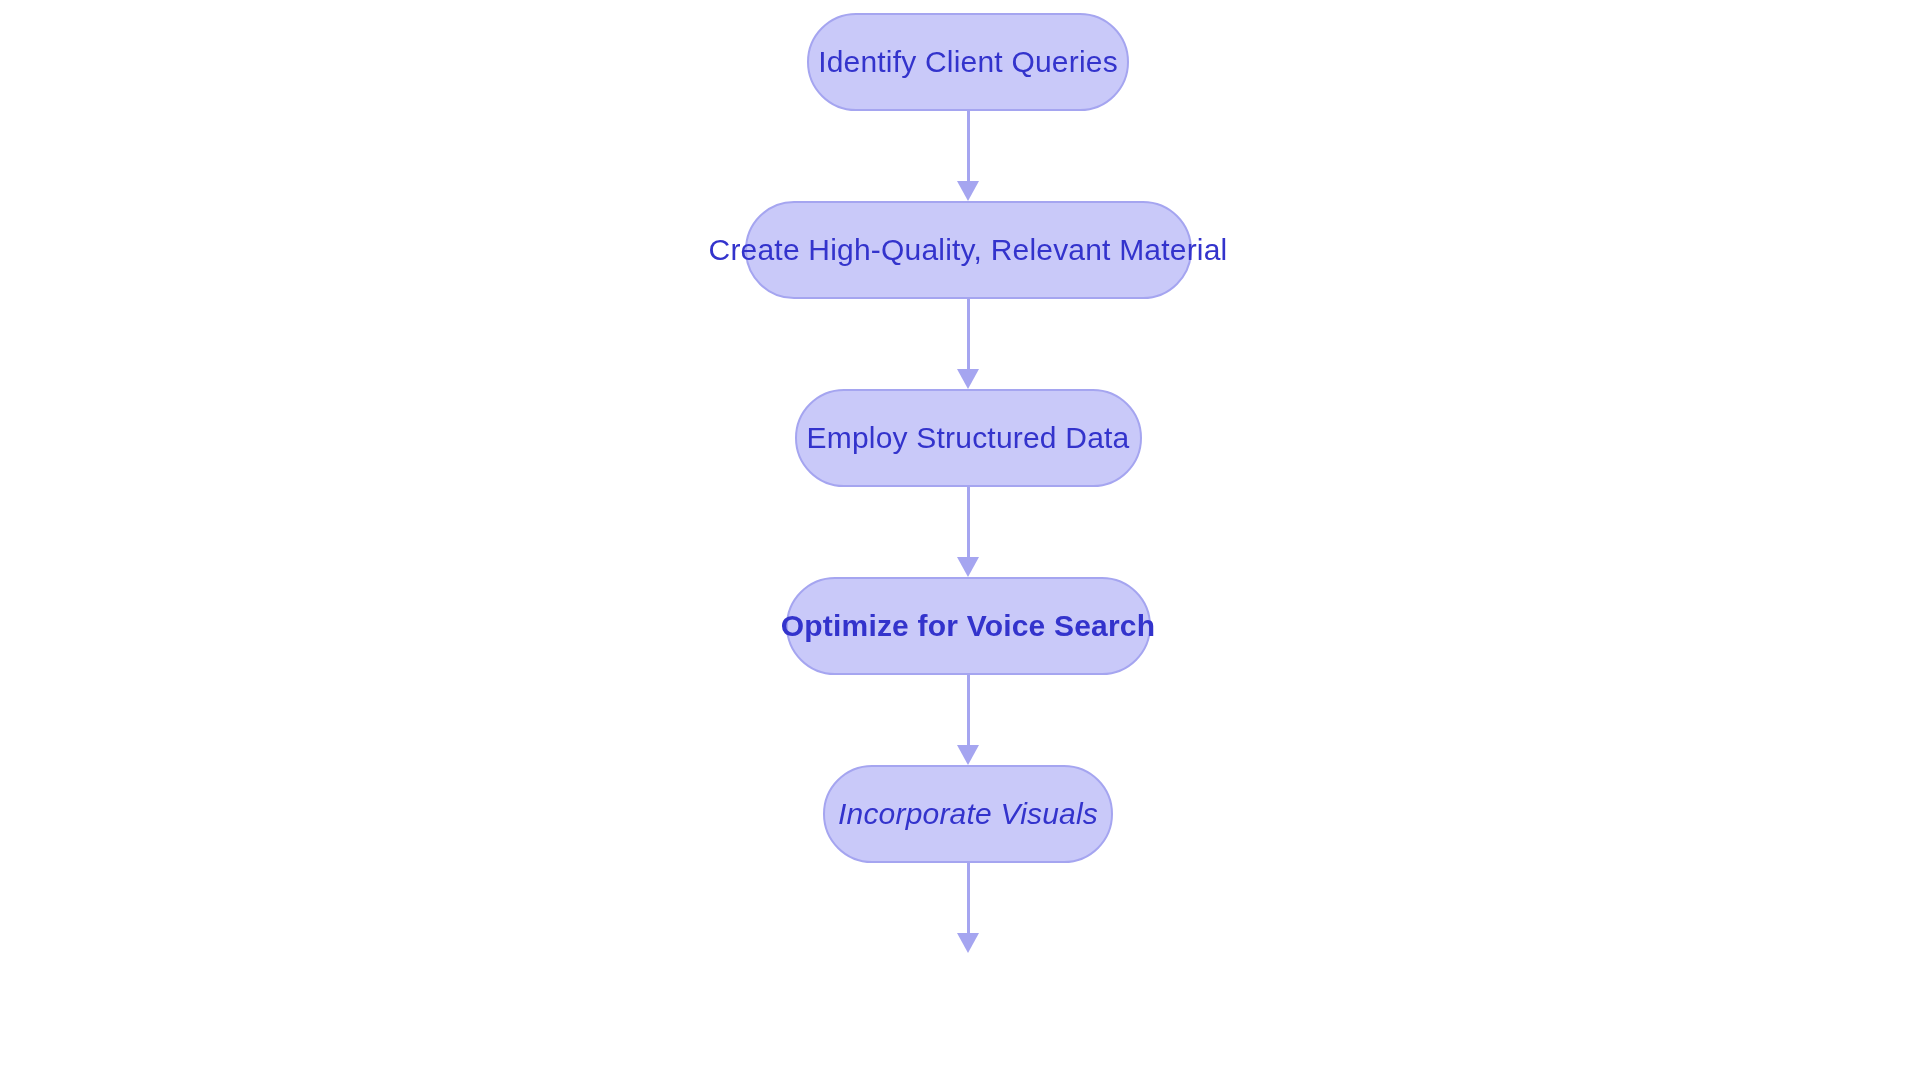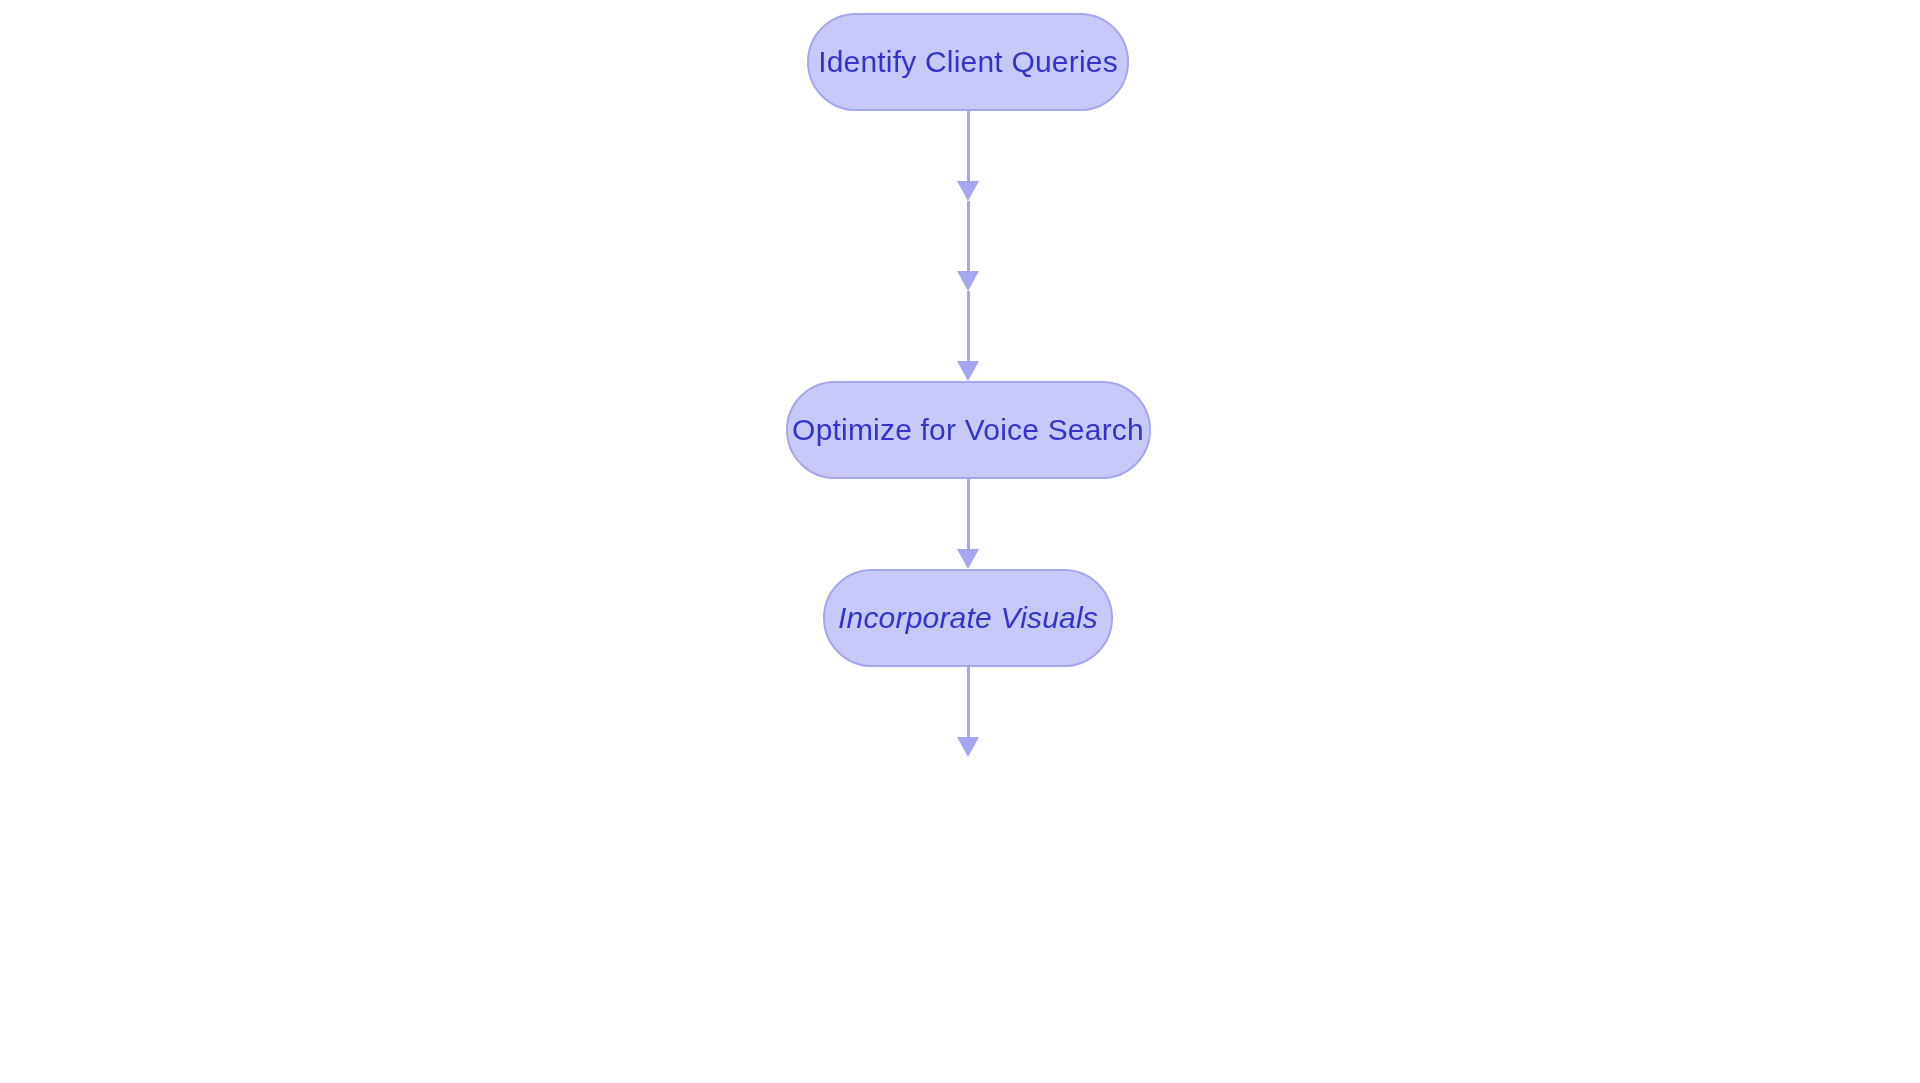--- a/index.html
+++ b/index.html
@@ -57,21 +57,21 @@
     color: #3333cc;
     font-size: 30px;
     line-height: 1;
     white-space: nowrap;
   }
 
   
   .node.w1 { width: 322px; }
   .node.w2 { width: 447px; }
   .node.w3 { width: 347px; }
-  .node.w4 { width: 365px; }
+  .node.w4 { width: 365px; font-weight: bold; }
   .node.w5 { width: 290px; font-style: italic; }
   .node.w6 { width: 485px; }
 
   
   .connector {
     position: relative;
     width: 24px;
     height: 90px;
     display: flex;
     flex-direction: column;
@@ -104,26 +104,32 @@
 
     <div class="node w1">
       <span class="node-label">Identify Client Queries</span>
     </div>
 
     <div class="connector">
       <div class="conn-line"></div>
       <div class="conn-head"></div>
     </div>
 
+    <div class="node w2">
+      <span class="node-label">Create High-Quality, Relevant Material</span>
+    </div>
 
     <div class="connector">
       <div class="conn-line"></div>
       <div class="conn-head"></div>
     </div>
 
+    <div class="node w3">
+      <span class="node-label">Employ Structured Data</span>
+    </div>
 
     <div class="connector">
       <div class="conn-line"></div>
       <div class="conn-head"></div>
     </div>
 
     <div class="node w4">
       <span class="node-label">Optimize for Voice Search</span>
     </div>
 

